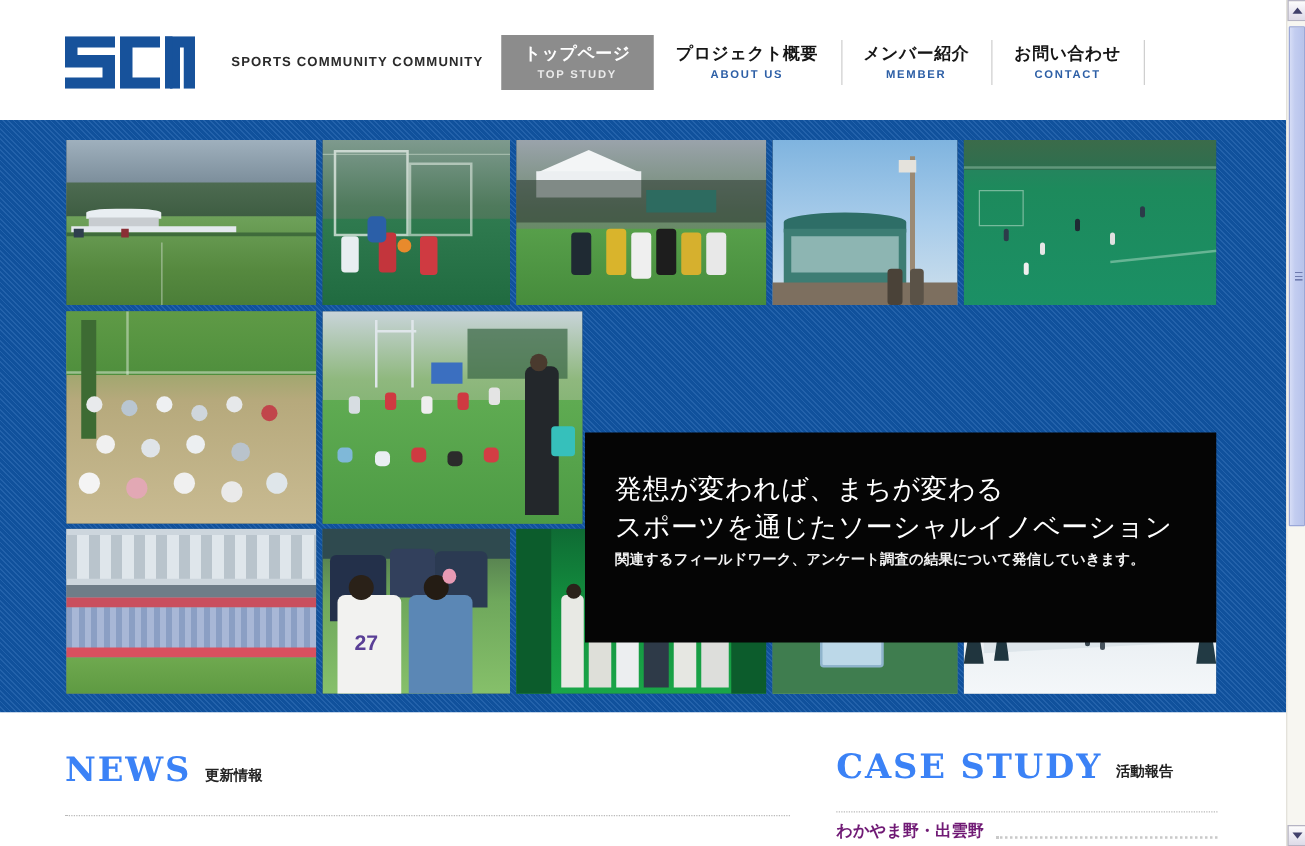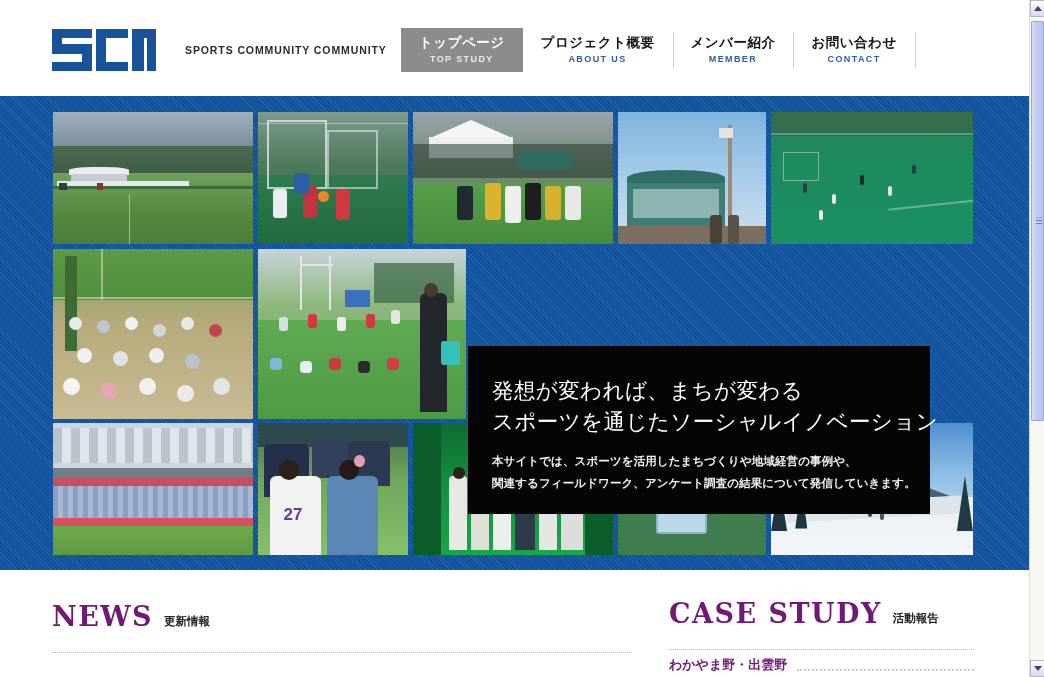--- a/index.html
+++ b/index.html
@@ -126,21 +126,21 @@
   }
   .ph .sky     { position:absolute; left:0; right:0; top:0; }
   .ph .ground  { position:absolute; left:0; right:0; bottom:0; }
   .spk { position:absolute; border-radius:50%; }
   .bar { position:absolute; }
 
   
   #hero-panel {
     position: absolute;
     left: 468px; top: 250px;
-    width: 462px; height: 168px;
+    width: 505px; height: 168px;
     background: #050505;
     color: #ffffff;
     padding: 30px 0 0 24px;
   }
   .hero-h1 {
     font-size: 21.5px;
     font-weight: 400;
     line-height: 1.42;
     letter-spacing: 0.4px;
     color: #ffffff;
@@ -169,21 +169,21 @@
   .sec-head {
     display: flex;
     align-items: flex-end;
     gap: 11px;
   }
   .sec-en {
     font-family: "DejaVu Serif", "Liberation Serif", serif;
     font-size: 27px;
     font-weight: 700;
     letter-spacing: 1.5px;
-    color: #701a75;
+    color: #3b82f6;
     line-height: 1;
   }
   .sec-jp {
     font-size: 11.5px;
     font-weight: 700;
     color: #232323;
     line-height: 1;
     padding-bottom: 3px;
     white-space: nowrap;
   }
@@ -495,21 +495,20 @@
           <div class="bar" style="left:12%;top:48%;width:6%;height:32%;background:#1f3640;clip-path:polygon(50% 0,100% 100%,0 100%);"></div>
           <div class="bar" style="left:92%;top:40%;width:8%;height:42%;background:#223a44;clip-path:polygon(50% 0,100% 100%,0 100%);"></div>
           <div class="spk" style="left:48%;top:66%;width:4px;height:7px;background:#3a4750;border-radius:2px;"></div>
           <div class="spk" style="left:54%;top:68%;width:4px;height:7px;background:#46525c;border-radius:2px;"></div>
         </div>
       </div>
 
       <div id="hero-panel">
         <div class="hero-h1">発想が変われば、まちが変わる</div>
         <div class="hero-h1">スポーツを通じたソーシャルイノベーション</div>
-        <div class="hero-sub">本サイトでは、スポーツを活用したまちづくりや地域経営の事例や、</div>
         <div class="hero-sub" style="margin-top:2px;">関連するフィールドワーク、アンケート調査の結果について発信していきます。</div>
       </div>
     </div>
 
     <div id="lower">
 
       <section class="col-news">
         <div class="sec-head">
           <span class="sec-en">NEWS</span>
           <span class="sec-jp">更新情報</span>

